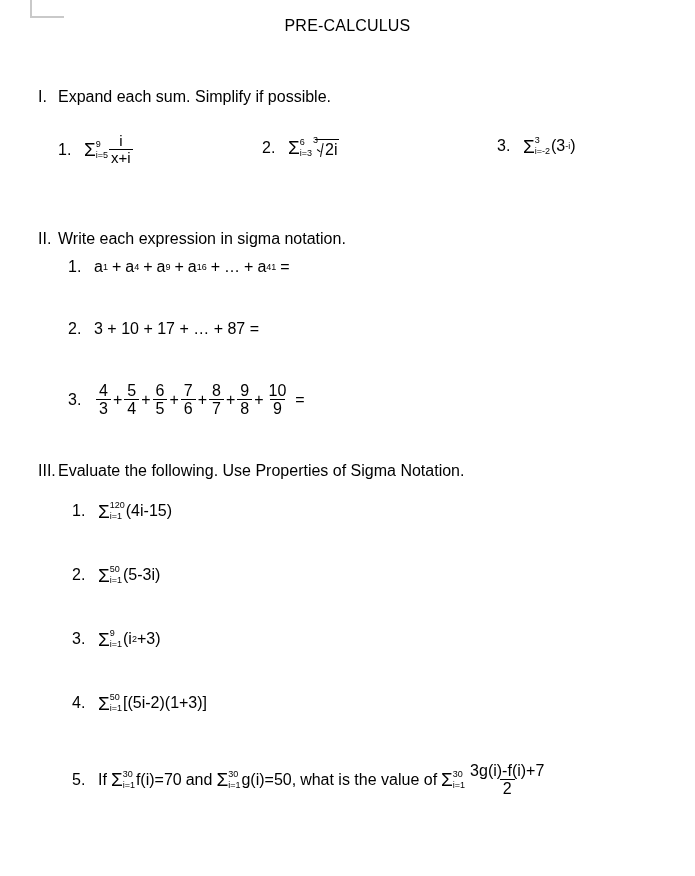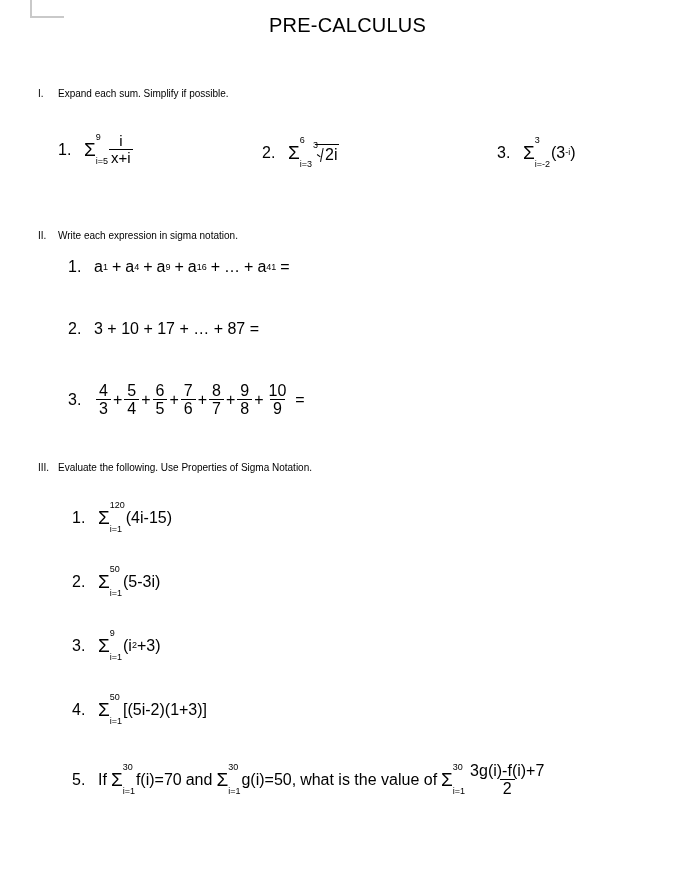--- a/index.html
+++ b/index.html
@@ -36,29 +36,29 @@
   }
 
   .title-block {
     position: absolute;
     left: 0;
     top: 15px;
     width: 695px;
     text-align: center;
   }
   .title-line {
-    font-size: 20px;
+    font-size: 16px;
     line-height: 21px;
     letter-spacing: 0.2px;
   }
 
   .section-heading {
     position: absolute;
     left: 38px;
-    font-size: 10px;
+    font-size: 16px;
     white-space: nowrap;
   }
   .section-heading .numeral {
     display: inline-block;
     min-width: 20px;
   }
 
   .item {
     position: absolute;
     font-size: 16px;
@@ -91,21 +91,21 @@
   }
   .sigma .limits {
     display: inline-flex;
     flex-direction: column;
     justify-content: center;
     font-size: 9px;
     line-height: 9px;
     margin-left: 0px;
   }
   .sigma .limits .upper { margin-bottom: 1px; }
-  .sigma .limits .lower { margin-top: 14px; }
+  .sigma .limits .lower { margin-top: 1px; }
 
   
   .frac {
     display: inline-flex;
     flex-direction: column;
     align-items: center;
     vertical-align: middle;
     margin: 0 2px;
     font-size: 16px;
     line-height: 17px;

